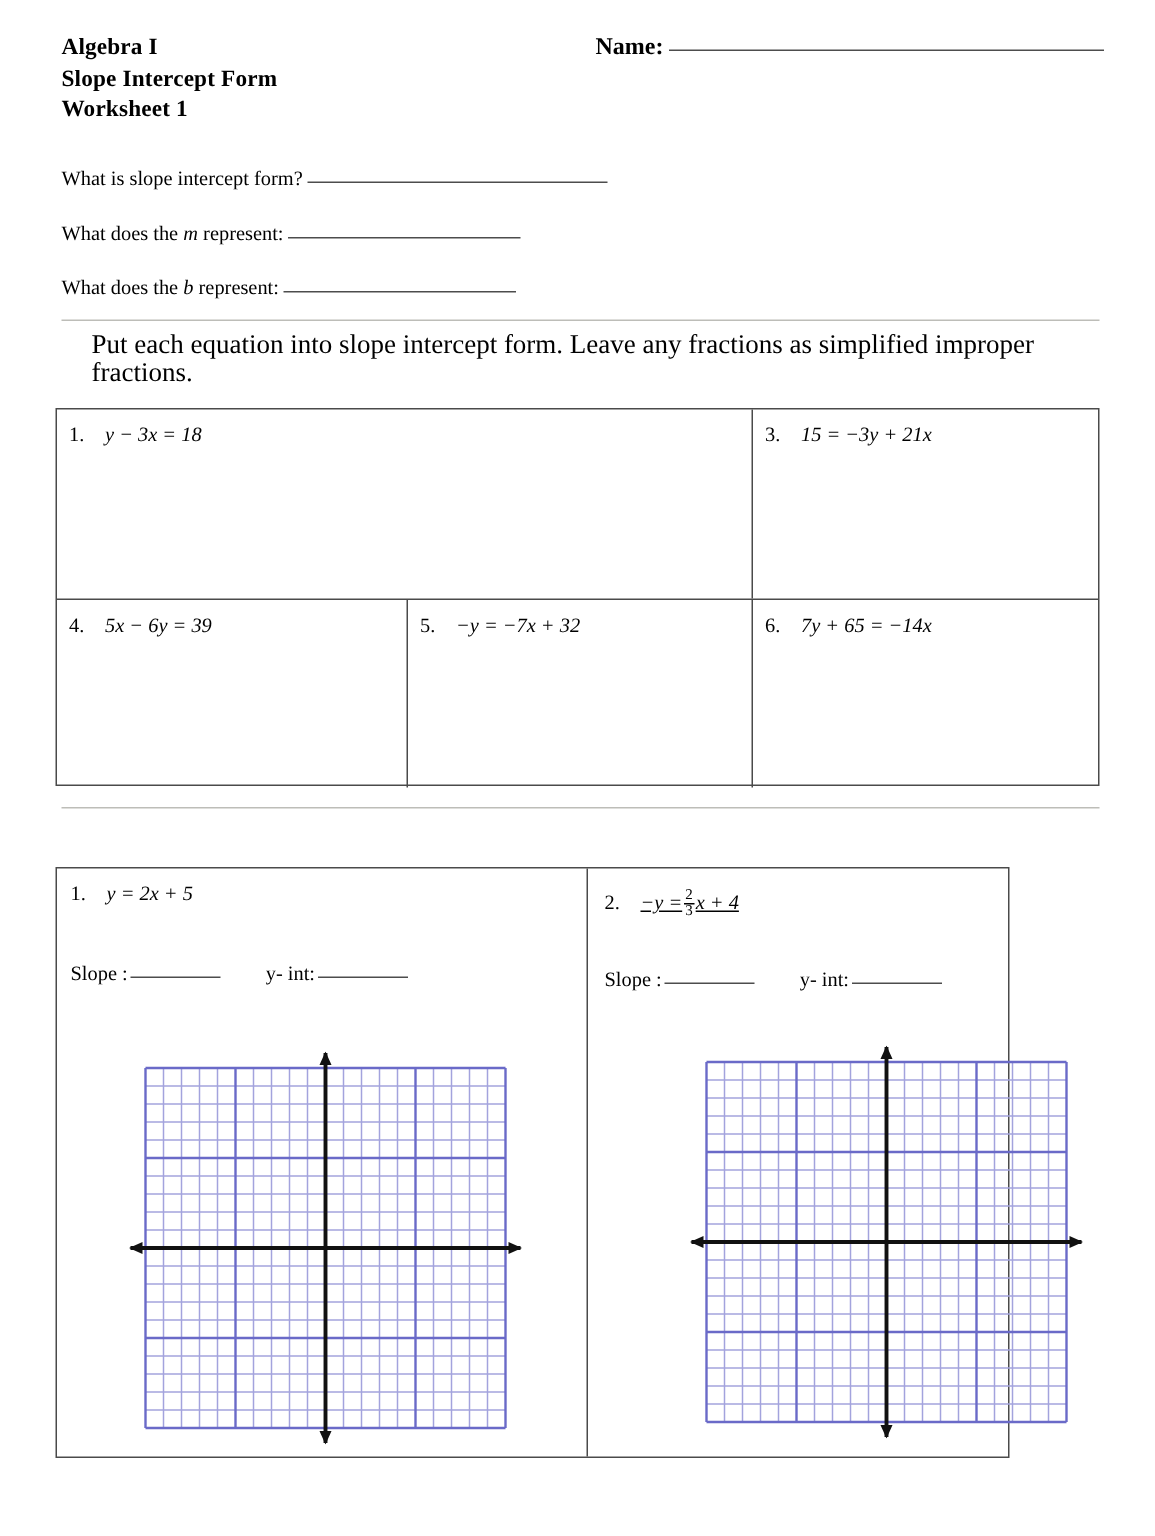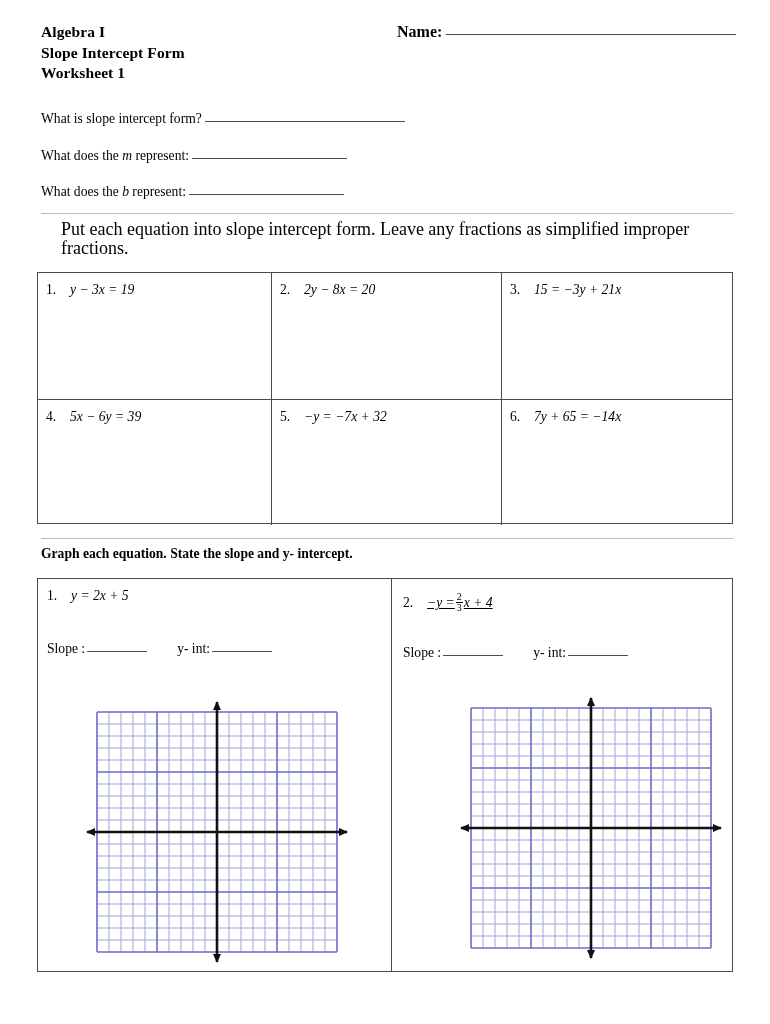--- a/index.html
+++ b/index.html
@@ -46,21 +46,21 @@
           font-size:13.6px;white-space:nowrap;}
   .eqcell-0{left:0;width:233px;}
   .eqcell-1{left:233px;width:230px;border-left:1.1px solid #4a4a4a;}
   .eqcell-2{left:463px;width:233px;border-left:1.1px solid #4a4a4a;}
   .eqnum{display:inline-block;min-width:20px;}
   .eqbody{margin-left:4px;}
 
   
   .graphhead{position:absolute;left:41px;top:546px;font-size:13.6px;font-weight:bold;white-space:nowrap;}
 
-  .gtable{position:absolute;left:37px;top:578px;width:696px;height:394px;
+  .gtable{position:absolute;left:37px;top:578px;width:636px;height:394px;
           border:1.1px solid #4a4a4a;box-sizing:border-box;}
   .gcell{position:absolute;top:0;height:100%;box-sizing:border-box;}
   .gcell-0{left:0;width:353px;}
   .gcell-1{left:353px;width:343px;border-left:1.1px solid #4a4a4a;}
   .geq{position:absolute;left:9px;top:9px;font-size:13.6px;white-space:nowrap;}
   .gslope{position:absolute;left:9px;top:62px;font-size:13.6px;white-space:nowrap;}
   .gcell-1 .geq{left:11px;top:13px;text-decoration:underline;}
   .gcell-1 .gslope{left:11px;top:66px;}
   .sl-blank{display:inline-block;width:60px;border-bottom:1.3px solid #4d4d4d;vertical-align:1px;margin-left:2px;}
   .gap{display:inline-block;width:30px;}
@@ -104,24 +104,21 @@
     <span>What does the </span><i class="mv">m</i><span> represent:</span><span class="blank blank-b"></span>
   </div>
 
   <div class="hrule hrule1"></div>
   <div class="instr">Put each equation into slope intercept form.  Leave any fractions as simplified improper fractions.</div>
 
   <div class="eqtable">
 
     <div class="eqrow eqrow-0">
       <div class="eqcell eqcell-0">
-        <span class="eqnum">1.</span><span class="eqbody mv" style="font-style:italic">y − 3x = 19</span>
-      </div>
-      <div class="eqcell eqcell-1">
-        <span class="eqnum">2.</span><span class="eqbody mv" style="font-style:italic">2y − 8x = 20</span>
+        <span class="eqnum">1.</span><span class="eqbody mv" style="font-style:italic">y − 3x = 18</span>
       </div>
       <div class="eqcell eqcell-2">
         <span class="eqnum">3.</span><span class="eqbody mv" style="font-style:italic">15 = −3y + 21x</span>
       </div>
     </div>
 
     <div class="eqrow eqrow-1">
       <div class="eqcell eqcell-0">
         <span class="eqnum">4.</span><span class="eqbody mv" style="font-style:italic">5x − 6y = 39</span>
       </div>
@@ -129,21 +126,20 @@
         <span class="eqnum">5.</span><span class="eqbody mv" style="font-style:italic">−y = −7x + 32</span>
       </div>
       <div class="eqcell eqcell-2">
         <span class="eqnum">6.</span><span class="eqbody mv" style="font-style:italic">7y + 65 = −14x</span>
       </div>
     </div>
 
   </div>
 
   <div class="hrule hrule2"></div>
-  <div class="graphhead">Graph each equation.  State the slope and y- intercept.</div>
 
   <div class="gtable">
 
     <div class="gcell gcell-0">
       <div class="geq">
         <span class="eqnum">1.</span><span class="eqbody mv" style="font-style:italic">y = 2x + 5</span>
       </div>
       <div class="gslope">
         <span>Slope :</span><span class="sl-blank"></span><span class="gap"></span><span>y- int:</span><span class="sl-blank"></span>
       </div>

